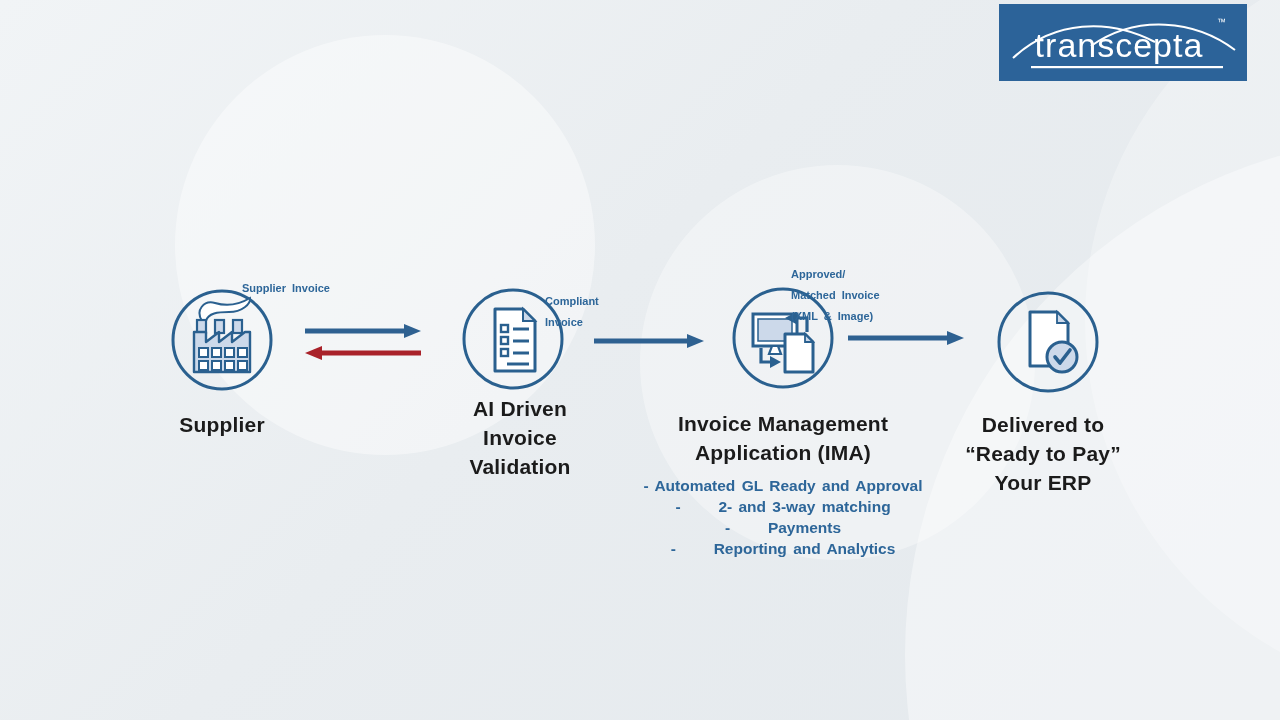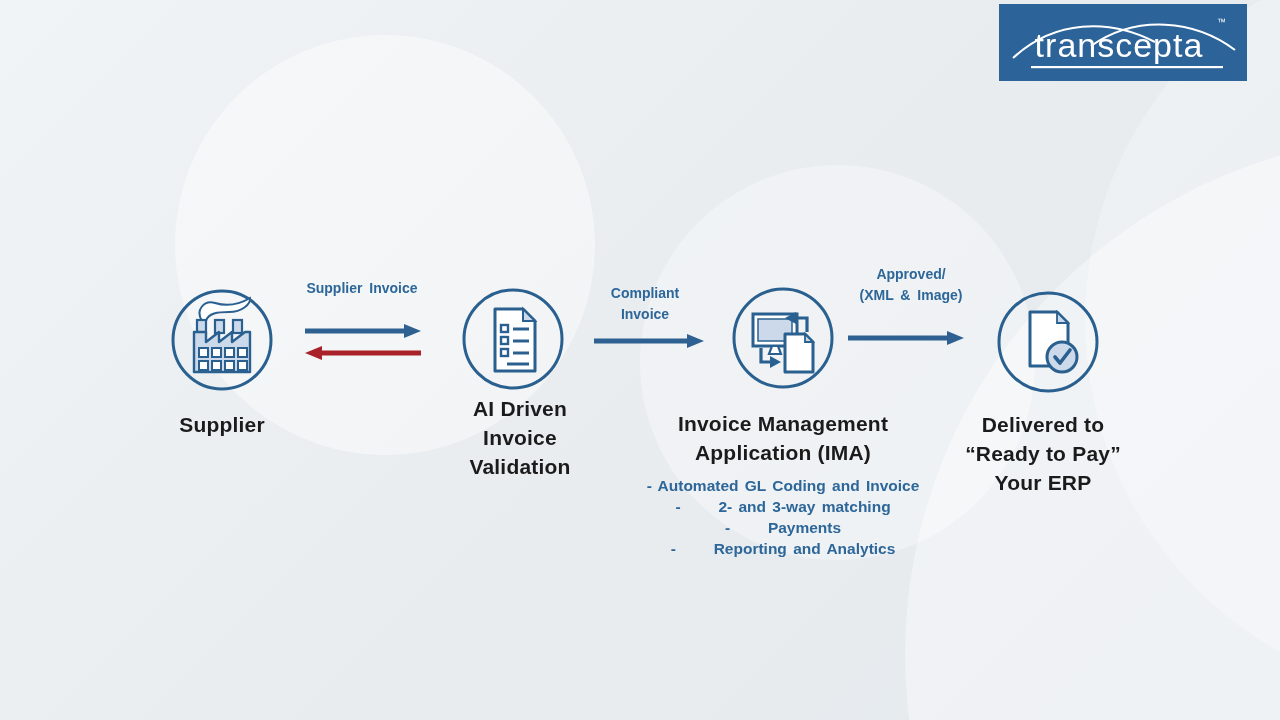--- a/index.html
+++ b/index.html
@@ -21,28 +21,28 @@
   .n-erp{left:996px;top:290px;}
   .node-label{
     position:absolute;width:260px;text-align:center;color:#1b1b1b;
     font-size:21px;line-height:29px;font-weight:bold;letter-spacing:.2px;
   }
   .l-supplier{left:92px;top:410px;}
   .l-ai{left:390px;top:394px;}
   .l-ima{left:623px;top:409px;width:320px;text-align:center;}
   .l-erp{left:913px;top:410px;}
   .flow-label{
-    position:absolute;text-align:center;font-weight:bold;
-    font-size:14px;line-height:21px;word-spacing:3px;
+    position:absolute;text-align:left;font-weight:bold;
+    font-size:11px;line-height:21px;word-spacing:3px;
   }
   .blue-text{color:#2d6699;}
   .red-text{color:#b1282f;}
   .fl-supplier-invoice{left:242px;top:278px;width:240px;}
   .fl-noncompliant{left:237px;top:374px;width:240px;}
-  .fl-compliant{left:545px;top:283px;width:200px;}
+  .fl-compliant{left:545px;top:291px;width:200px;}
   .fl-approved{left:791px;top:264px;width:240px;}
   .arrow{position:absolute;}
   .a1{left:303px;top:323px;}
   .a2{left:303px;top:345px;}
   .a3{left:592px;top:333px;}
   .a4{left:846px;top:330px;}
   .features{
     position:absolute;left:608px;top:475px;width:350px;text-align:center;
     color:#2d6699;font-weight:bold;font-size:15.5px;line-height:21px;word-spacing:2px;
   }
@@ -153,20 +153,21 @@
 
   <div class="flow-label blue-text fl-supplier-invoice">
     <div>Supplier Invoice</div>
   </div>
   <div class="flow-label blue-text fl-compliant">
     <div>Compliant</div>
     <div>Invoice</div>
   </div>
   <div class="flow-label blue-text fl-approved">
     <div>Approved/</div>
+    <div>Matched Invoice</div>
     <div>(XML &amp; Image)</div>
   </div>
 
   <div class="node-label l-supplier">
     <div>Supplier</div>
   </div>
   <div class="node-label l-ai">
     <div>AI Driven</div>
     <div>Invoice</div>
     <div>Validation</div>
@@ -175,19 +176,19 @@
     <div>Invoice Management</div>
     <div>Application (IMA)</div>
   </div>
   <div class="node-label l-erp">
     <div>Delivered to</div>
     <div>“Ready to Pay”</div>
     <div>Your ERP</div>
   </div>
 
   <div class="features">
-    <div>- Automated GL Coding and Invoice</div>
+    <div>- Automated GL Ready and Approval</div>
     <div>-&nbsp;&nbsp;&nbsp;&nbsp;&nbsp;&nbsp;2- and 3-way matching</div>
     <div>-&nbsp;&nbsp;&nbsp;&nbsp;&nbsp;&nbsp;Payments</div>
     <div>-&nbsp;&nbsp;&nbsp;&nbsp;&nbsp;&nbsp;Reporting and Analytics</div>
   </div>
 
 </div>
 
 </body></html>

